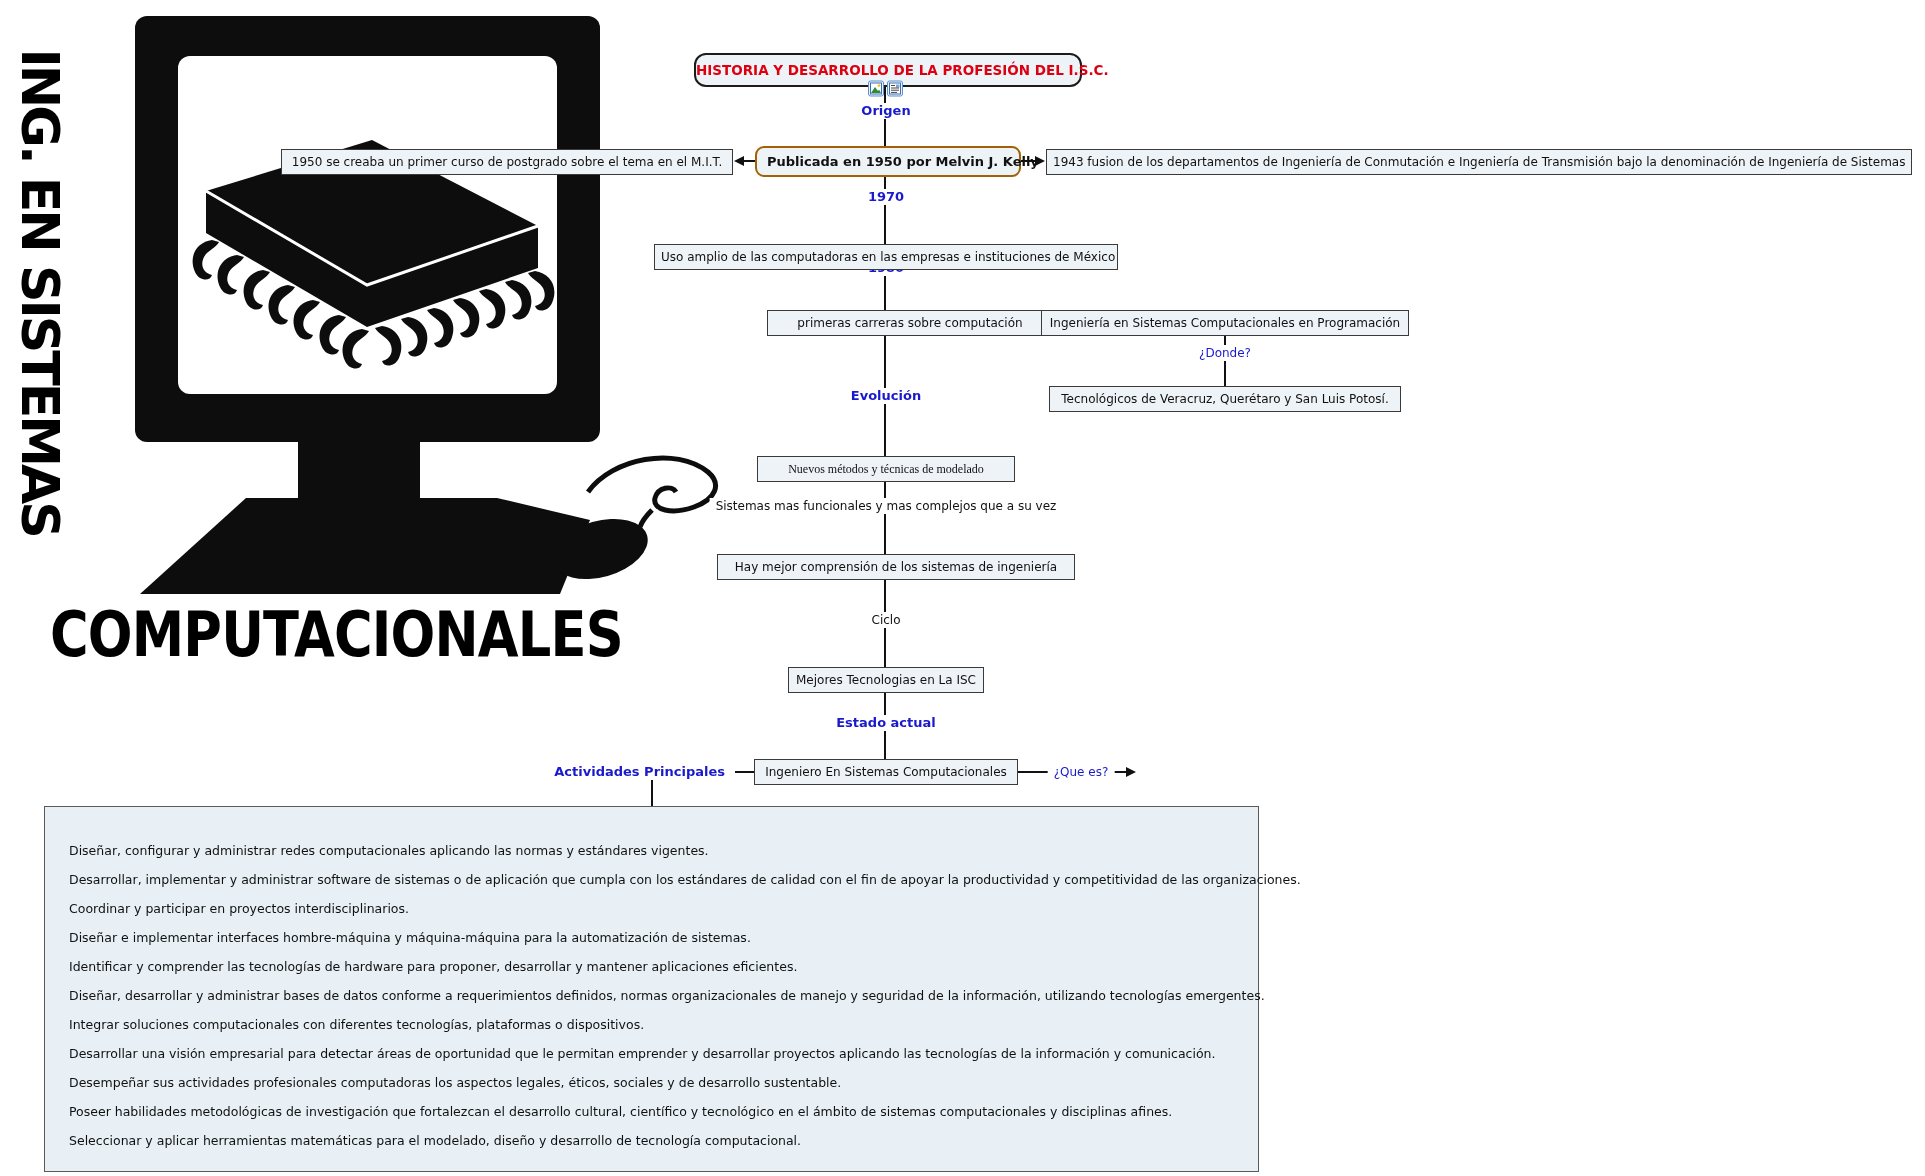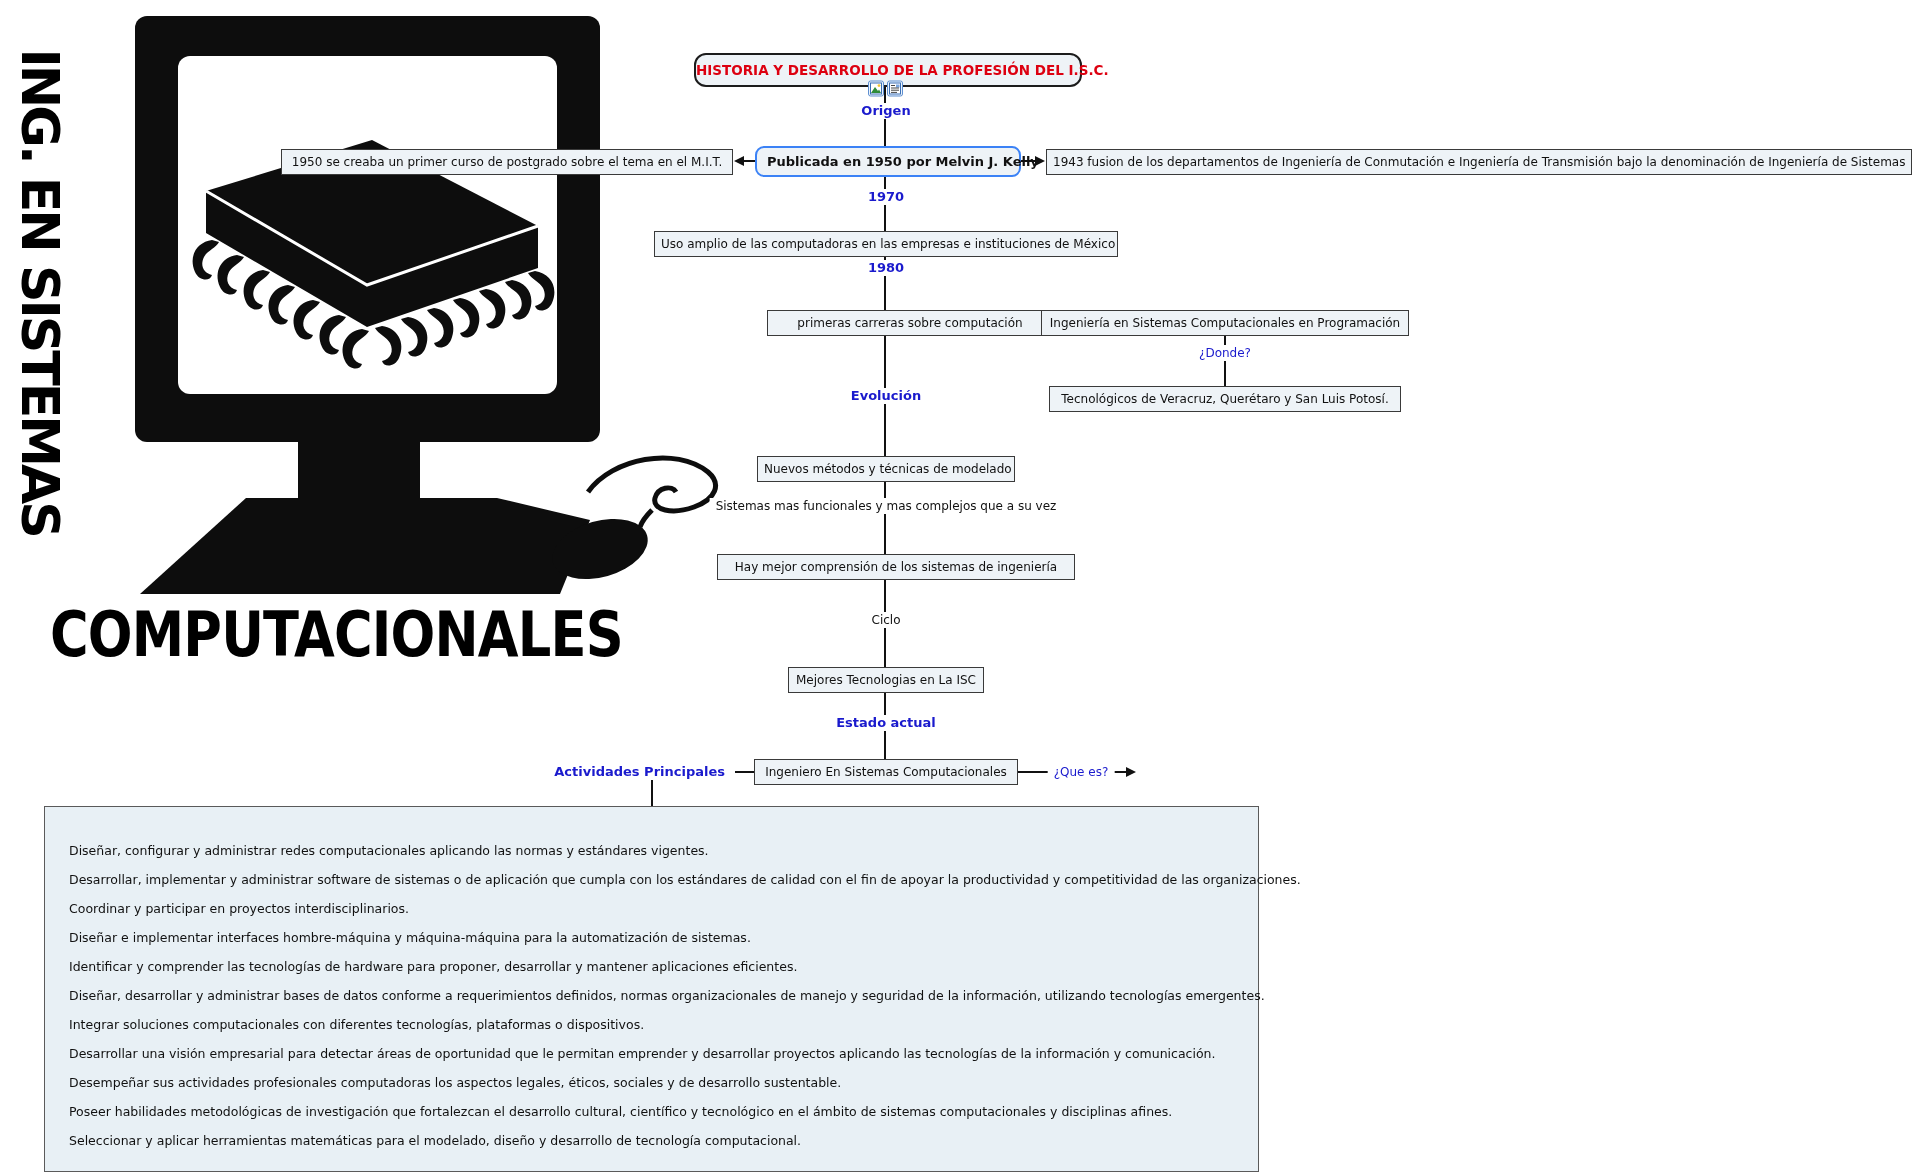--- a/index.html
+++ b/index.html
@@ -2,21 +2,21 @@
 <html><head>
 <meta charset="utf-8">
 <style>
   html,body{margin:0;padding:0;background:#fff;}
   #canvas{position:relative;width:1925px;height:1176px;overflow:hidden;
           font-family:"DejaVu Sans","Liberation Sans",sans-serif;color:#111;}
 
   
   .node{position:absolute;box-sizing:border-box;background:#eef3f7;border:1px solid #3a3a3a;
         font-size:12px;line-height:14px;padding:5px 6px;text-align:center;white-space:nowrap;z-index:2;}
-  .node-round{border:2px solid #3b82f6;border-radius:9px;font-weight:bold;font-size:13px;line-height:15px;padding:6px 10px;}
+  .node-round{border:2px solid #a16207;border-radius:9px;font-weight:bold;font-size:13px;line-height:15px;padding:6px 10px;}
   .title-node{position:absolute;box-sizing:border-box;background:#eef3f7;border:2px solid #1c1c1c;border-radius:12px;
         font-size:13.5px;line-height:16px;font-weight:bold;color:#dd0010;text-align:center;padding:7px 0;white-space:nowrap;z-index:2;}
   .blabel{position:absolute;transform:translateX(-50%);background:#fff;padding:0 8px;white-space:nowrap;
         color:#1a1acd;font-weight:bold;font-size:13px;line-height:16px;z-index:2;}
   .slabel{position:absolute;transform:translateX(-50%);background:#fff;padding:0 6px;white-space:nowrap;
         color:#1a1acd;font-size:12px;line-height:16px;z-index:2;}
   .plabel{position:absolute;transform:translateX(-50%);background:#fff;padding:0 6px;white-space:nowrap;
         color:#111;font-size:12px;line-height:16px;z-index:2;}
   .vline{position:absolute;width:2px;background:#111;z-index:0;}
   .hline{position:absolute;height:2px;background:#111;z-index:0;}
@@ -125,25 +125,25 @@
   <div class="blabel" style="left:886px;top:715px;">Estado actual</div>
   <div class="blabel" style="left:733px;top:764px;transform:translateX(-100%);">Actividades Principales</div>
   <div class="slabel" style="left:1225px;top:345px;">¿Donde?</div>
   <div class="slabel" style="left:1081px;top:764px;">¿Que es?</div>
   <div class="plabel" style="left:886px;top:498px;">Sistemas mas funcionales y mas complejos que a su vez</div>
   <div class="plabel" style="left:886px;top:612px;">Ciclo</div>
 
   <div class="node" style="left:281px;top:149px;width:452px;">1950 se creaba un primer curso de postgrado sobre el tema en el M.I.T.</div>
   <div class="node node-round" style="left:755px;top:146px;width:266px;">Publicada en 1950 por Melvin J. Kelly</div>
   <div class="node" style="left:1046px;top:149px;width:866px;">1943 fusion de los departamentos de Ingeniería de Conmutación e Ingeniería de Transmisión bajo la denominación de Ingeniería de Sistemas</div>
-  <div class="node" style="left:654px;top:231px;width:464px;">Uso amplio de las computadoras en las empresas e instituciones de México</div>
+  <div class="node" style="left:654px;top:244px;width:464px;">Uso amplio de las computadoras en las empresas e instituciones de México</div>
   <div class="node" style="left:767px;top:310px;width:286px;">primeras carreras sobre computación</div>
   <div class="node" style="left:1049px;top:386px;width:352px;">Tecnológicos de Veracruz, Querétaro y San Luis Potosí.</div>
   <div class="node" style="left:1041px;top:310px;width:368px;">Ingeniería en Sistemas Computacionales en Programación</div>
-  <div class="node" style="left:757px;top:456px;width:258px;">Nuevos métodos y técnicas de modelado</div>
+  <div class="node" style="left:757px;top:456px;width:258px;font-family:Liberation Serif, serif;">Nuevos métodos y técnicas de modelado</div>
   <div class="node" style="left:717px;top:554px;width:358px;">Hay mejor comprensión de los sistemas de ingeniería</div>
   <div class="node" style="left:788px;top:667px;width:196px;">Mejores Tecnologias en La ISC</div>
   <div class="node" style="left:754px;top:759px;width:264px;">Ingeniero En Sistemas Computacionales</div>
 
   <div class="bigbox">
     <p>Diseñar, configurar y administrar redes computacionales aplicando las normas y estándares vigentes.</p>
     <p>Desarrollar, implementar y administrar software de sistemas o de aplicación que cumpla con los estándares de calidad con el fin de apoyar la productividad y competitividad de las organizaciones.</p>
     <p>Coordinar y participar en proyectos interdisciplinarios.</p>
     <p>Diseñar e implementar interfaces hombre-máquina y máquina-máquina para la automatización de sistemas.</p>
     <p>Identificar y comprender las tecnologías de hardware para proponer, desarrollar y mantener aplicaciones eficientes.</p>

